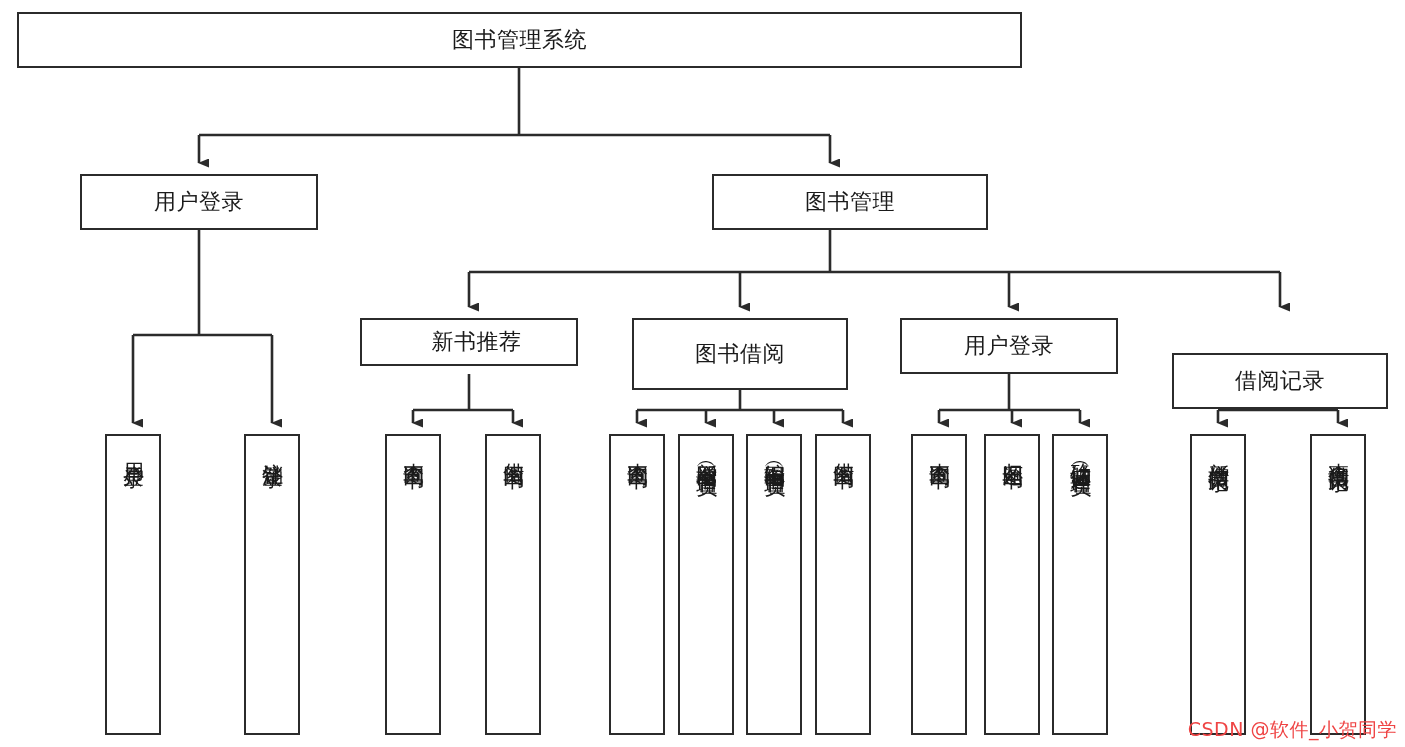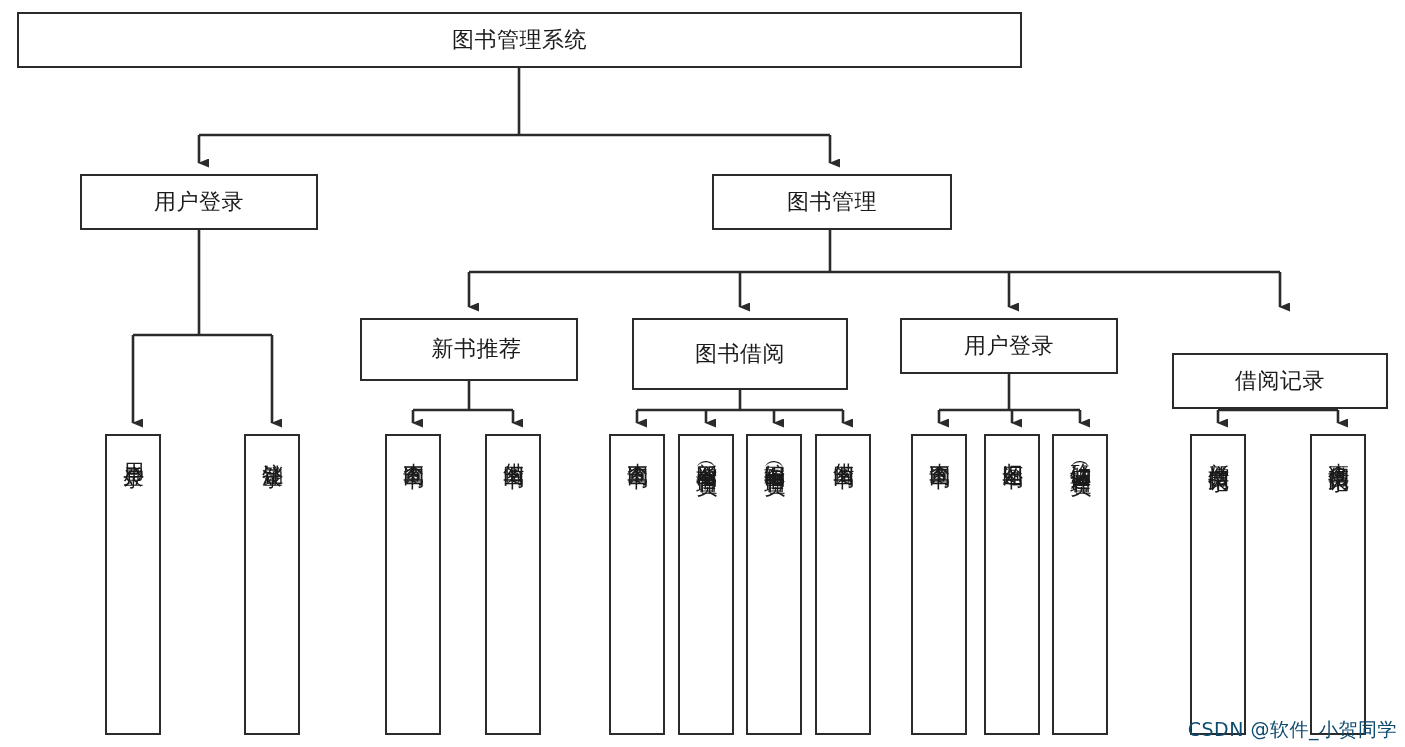--- a/index.html
+++ b/index.html
@@ -58,21 +58,21 @@
     font-size: 21px;
     line-height: 1.12;
     letter-spacing: 2px;
     white-space: nowrap;
   }
   #watermark {
     position: absolute;
     right: 8px;
     bottom: 4px;
     font-size: 19px;
-    color: #0c4a6e;
+    color: #ef4444;
     white-space: nowrap;
     letter-spacing: 0.5px;
     pointer-events: none;
     margin-left: 24px;
   }
 </style>
 </head>
 <body>
 
 <div id="diagram-root">
@@ -121,24 +121,24 @@
   </svg>
 
   <div class="node root" id="node-root" style="left: 17px; top: 12px; width: 1005px; height: 56px;">
     <span class="node-label">图书管理系统</span>
   </div>
 
   <div id="node-layer">
       <div class="node level2" style="left: 80px; top: 174px; width: 238px; height: 56px;">
         <span class="node-label">用户登录</span>
       </div>
-      <div class="node level2" style="left: 712px; top: 174px; width: 240px; height: 56px;">
+      <div class="node level2" style="left: 712px; top: 174px; width: 276px; height: 56px;">
         <span class="node-label">图书管理</span>
       </div>
-      <div class="node level3" style="left: 360px; top: 318px; width: 218px; height: 63px; padding-left: 15px;">
+      <div class="node level3" style="left: 360px; top: 318px; width: 218px; height: 48px; padding-left: 15px;">
         <span class="node-label">新书推荐</span>
       </div>
       <div class="node level3" style="left: 632px; top: 318px; width: 216px; height: 72px;">
         <span class="node-label">图书借阅</span>
       </div>
       <div class="node level3" style="left: 900px; top: 318px; width: 218px; height: 56px;">
         <span class="node-label">用户登录</span>
       </div>
       <div class="node level3" style="left: 1172px; top: 318px; width: 216px; height: 56px; margin-top: 35px;">
         <span class="node-label">借阅记录</span>

